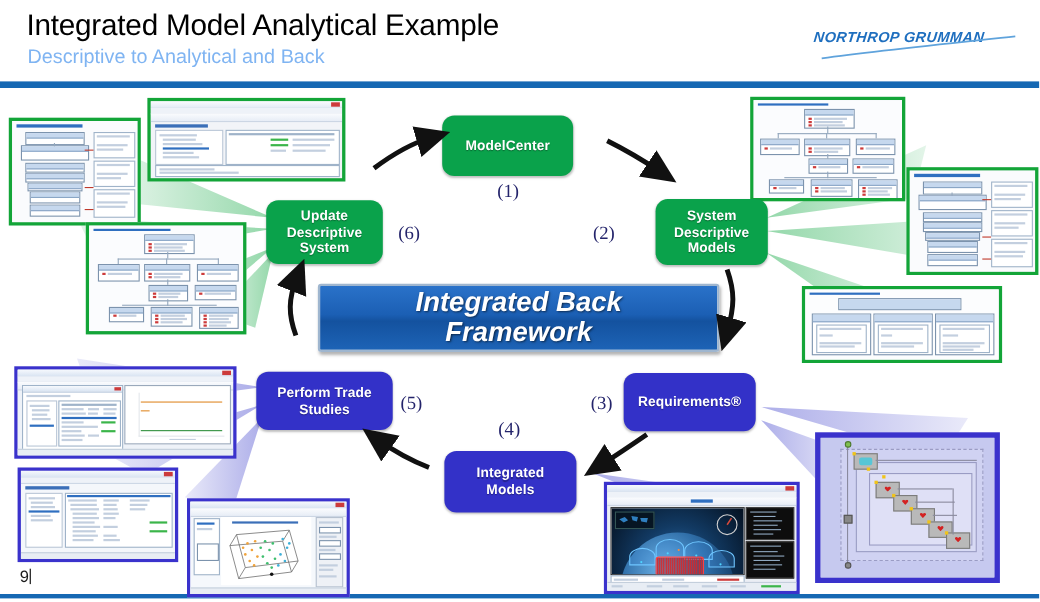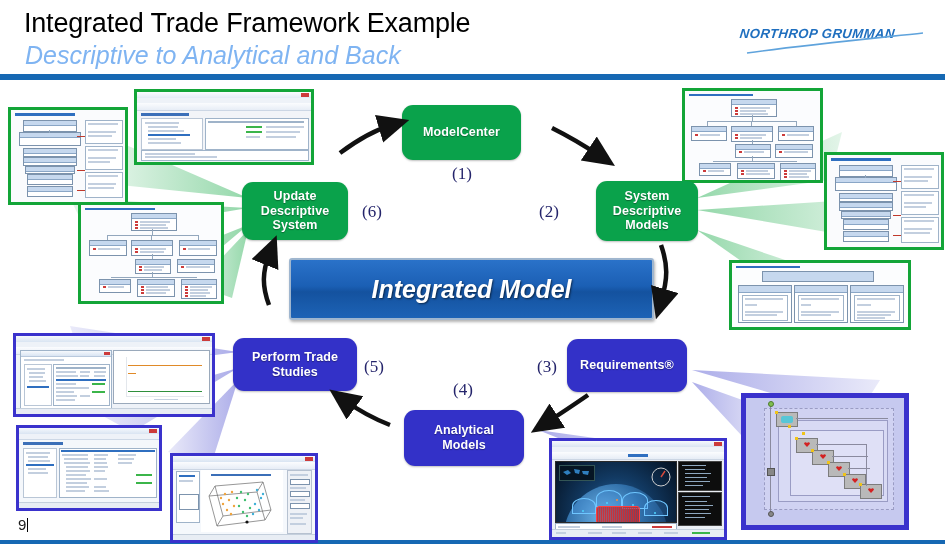--- a/index.html
+++ b/index.html
@@ -25,24 +25,23 @@
     top: 8px;
     font-size: 27px;
     color: #000000;
     letter-spacing: -0.2px;
     white-space: nowrap;
   }
   #header-subtitle {
     position: absolute;
     left: 25px;
     top: 41px;
-    font-size: 25px;
+    font-size: 18px;
     color: #7FB4F2;
     white-space: nowrap;
-    font-style: italic;
   }
   #brand-logo {
     position: absolute;
     left: 737px;
     top: 22px;
     width: 188px;
     height: 34px;
   }
   #header-rule {
     position: absolute;
@@ -231,21 +230,21 @@
   .tb-mcflag { position: absolute; width: 3px; height: 3px; background: #f0c419; }
   .tb-legend { position: absolute; background: #eef1f6; border: 1px solid #b6c1d0; }
   .tb-statusbar { position: absolute; left: 0; right: 0; bottom: 0; height: 5px; background: #e8edf4; border-top: 1px solid #c4cfdc; }
   .tb-closebtn { position: absolute; width: 8px; height: 4px; background: #cc3b3b; top: 1px; }
 </style>
 </head>
 <body>
 
 <div id="slide">
 
-  <div id="header-title">Integrated Trade Framework Example</div>
+  <div id="header-title">Integrated Model Analytical Example</div>
   <div id="header-subtitle">Descriptive to Analytical and Back</div>
 
   <div id="brand-logo">
     <svg viewBox="0 0 188 34" width="188" height="34" aria-hidden="true">
       <text x="4" y="16" font-family="Liberation Sans, sans-serif" font-size="13.2" font-weight="bold" font-style="italic" fill="#1F6FBF" letter-spacing="0.4" transform="skewX(-6)">NORTHROP GRUMMAN</text>
       <path d="M10 31 C60 24, 130 17, 186 11" stroke="#5FA3DC" stroke-width="1.6" fill="none"></path>
       <path d="M8 24 L176 6" stroke="#1F6FBF" stroke-width="0" fill="none"></path>
     </svg>
   </div>
 
@@ -933,31 +932,32 @@
 System</span>
     </div>
     <div class="step-label" style="left:362px; top:122px;">(6)</div>
 
     <div class="node blue" style="left:567px; top:259px; width:120px; height:53px;">
       <span>Requirements®</span>
     </div>
     <div class="step-label" style="left:537px; top:277px;">(3)</div>
 
     <div class="node blue" style="left:404px; top:330px; width:120px; height:56px; white-space:pre-line;">
-      <span style="white-space:pre-line;">Analytical
+      <span style="white-space:pre-line;">Integrated
 Models</span>
     </div>
     <div class="step-label" style="left:453px; top:300px;">(4)</div>
 
     <div class="node blue" style="left:233px; top:258px; width:124px; height:53px; white-space:pre-line;">
       <span style="white-space:pre-line;">Perform Trade
 Studies</span>
     </div>
     <div class="step-label" style="left:364px; top:277px;">(5)</div>
 
     <div id="banner">
       <div id="banner-text">
-        <div>Integrated Model</div>
+        <div>Integrated Back</div>
+        <div>Framework</div>
       </div>
     </div>
 
   </div>
 </div>
 
 </body></html>

